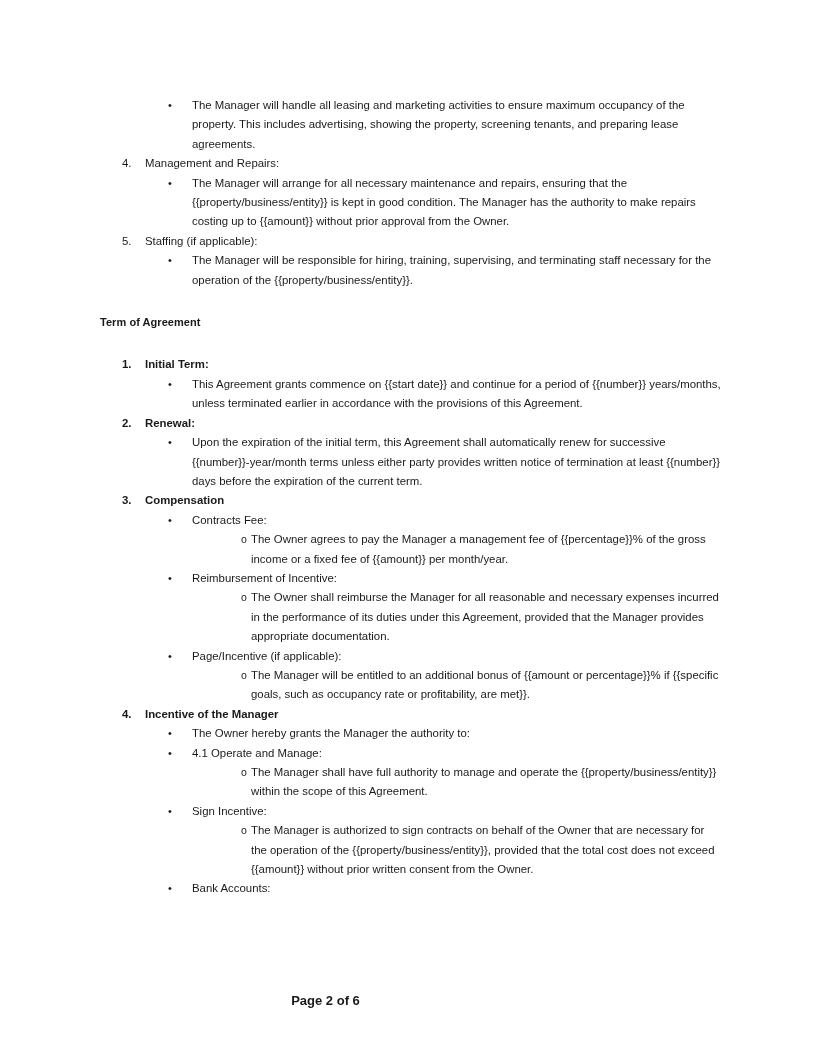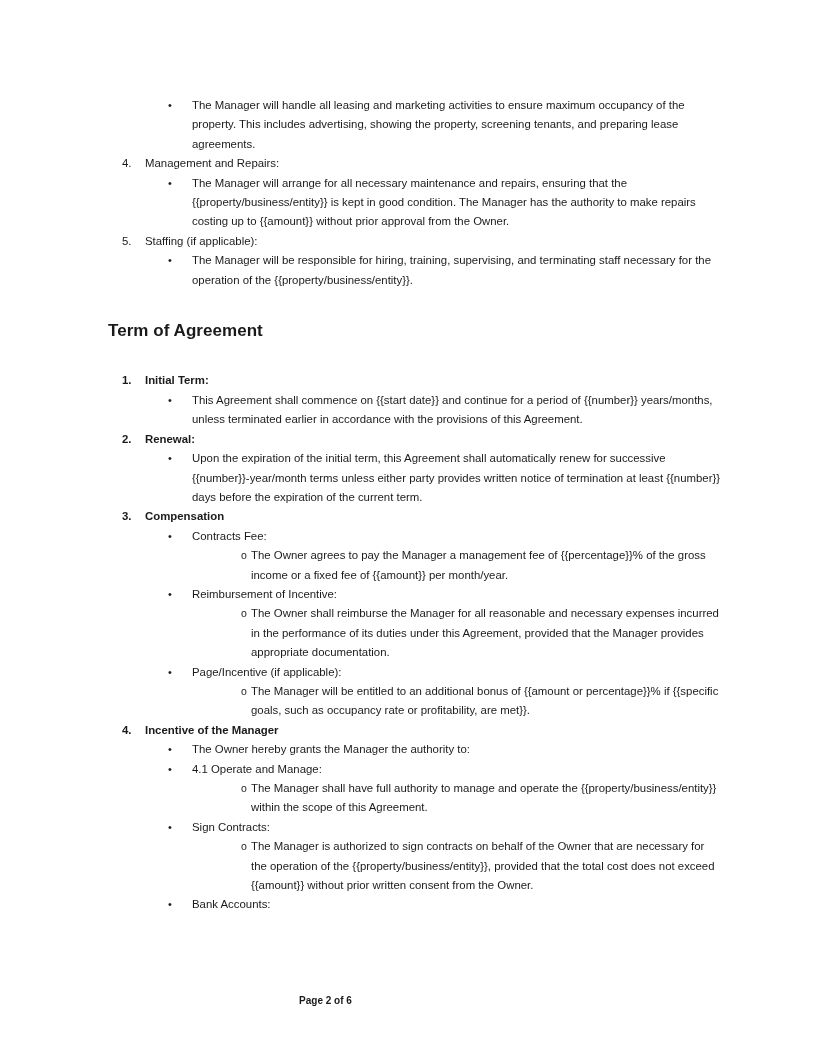--- a/index.html
+++ b/index.html
@@ -80,37 +80,37 @@
     position: absolute;
     left: 145px;
     top: 0;
     width: 12px;
     font-size: 10.5px;
     line-height: 19.6px;
   }
 
   
   .section-heading {
-    margin: 12px;
-    font-size: 17px;
+    margin: 4px;
+    font-size: 11px;
     line-height: 19.4px;
     font-weight: bold;
     letter-spacing: 0.05px;
   }
 
   .spacer-lg { height: 19px; }
 
   
   .footer {
     position: absolute;
     left: 0;
     top: 994px;
     width: 651px;
     text-align: center;
-    font-size: 10px;
+    font-size: 13px;
     font-weight: bold;
     color: #1a1a1a;
     line-height: 13px;
   }
 </style>
 </head>
 <body>
 
 <div class="page">
 
@@ -125,35 +125,35 @@
       </div>
 
     <div class="spacer-lg"></div>
 
     <div class="section-heading">Term of Agreement</div>
 
     <div class="spacer-lg"></div>
 
     <div id="term-list">
         <div class="lvl1 bold"><span class="marker">1.</span><span>Initial Term:</span></div>
-        <div class="lvl2"><span class="marker">•</span><span>This Agreement shall commence on {{start date}} and continue for a period of {{number}} years/months, unless terminated earlier in accordance with the provisions of this Agreement.</span></div>
+        <div class="lvl2"><span class="marker">•</span><span>This Agreement grants commence on {{start date}} and continue for a period of {{number}} years/months, unless terminated earlier in accordance with the provisions of this Agreement.</span></div>
         <div class="lvl1 bold"><span class="marker">2.</span><span>Renewal:</span></div>
         <div class="lvl2"><span class="marker">•</span><span>Upon the expiration of the initial term, this Agreement shall automatically renew for successive {{number}}-year/month terms unless either party provides written notice of termination at least {{number}} days before the expiration of the current term.</span></div>
         <div class="lvl1 bold"><span class="marker">3.</span><span>Compensation</span></div>
         <div class="lvl2"><span class="marker">•</span><span>Contracts Fee:</span></div>
         <div class="lvl3"><span class="marker">o</span><span>The Owner agrees to pay the Manager a management fee of {{percentage}}% of the gross income or a fixed fee of {{amount}} per month/year.</span></div>
         <div class="lvl2"><span class="marker">•</span><span>Reimbursement of Incentive:</span></div>
         <div class="lvl3"><span class="marker">o</span><span>The Owner shall reimburse the Manager for all reasonable and necessary expenses incurred in the performance of its duties under this Agreement, provided that the Manager provides appropriate documentation.</span></div>
         <div class="lvl2"><span class="marker">•</span><span>Page/Incentive (if applicable):</span></div>
         <div class="lvl3"><span class="marker">o</span><span>The Manager will be entitled to an additional bonus of {{amount or percentage}}% if {{specific goals, such as occupancy rate or profitability, are met}}.</span></div>
         <div class="lvl1 bold"><span class="marker">4.</span><span>Incentive of the Manager</span></div>
         <div class="lvl2"><span class="marker">•</span><span>The Owner hereby grants the Manager the authority to:</span></div>
         <div class="lvl2"><span class="marker">•</span><span>4.1 Operate and Manage:</span></div>
         <div class="lvl3"><span class="marker">o</span><span>The Manager shall have full authority to manage and operate the {{property/business/entity}} within the scope of this Agreement.</span></div>
-        <div class="lvl2"><span class="marker">•</span><span>Sign Contracts:</span></div>
+        <div class="lvl2"><span class="marker">•</span><span>Sign Incentive:</span></div>
         <div class="lvl3"><span class="marker">o</span><span>The Manager is authorized to sign contracts on behalf of the Owner that are necessary for the operation of the {{property/business/entity}}, provided that the total cost does not exceed {{amount}} without prior written consent from the Owner.</span></div>
         <div class="lvl2"><span class="marker">•</span><span>Bank Accounts:</span></div>
       </div>
 
   </div>
 
   <div class="footer">Page 2 of 6</div>
 
 </div>
 

